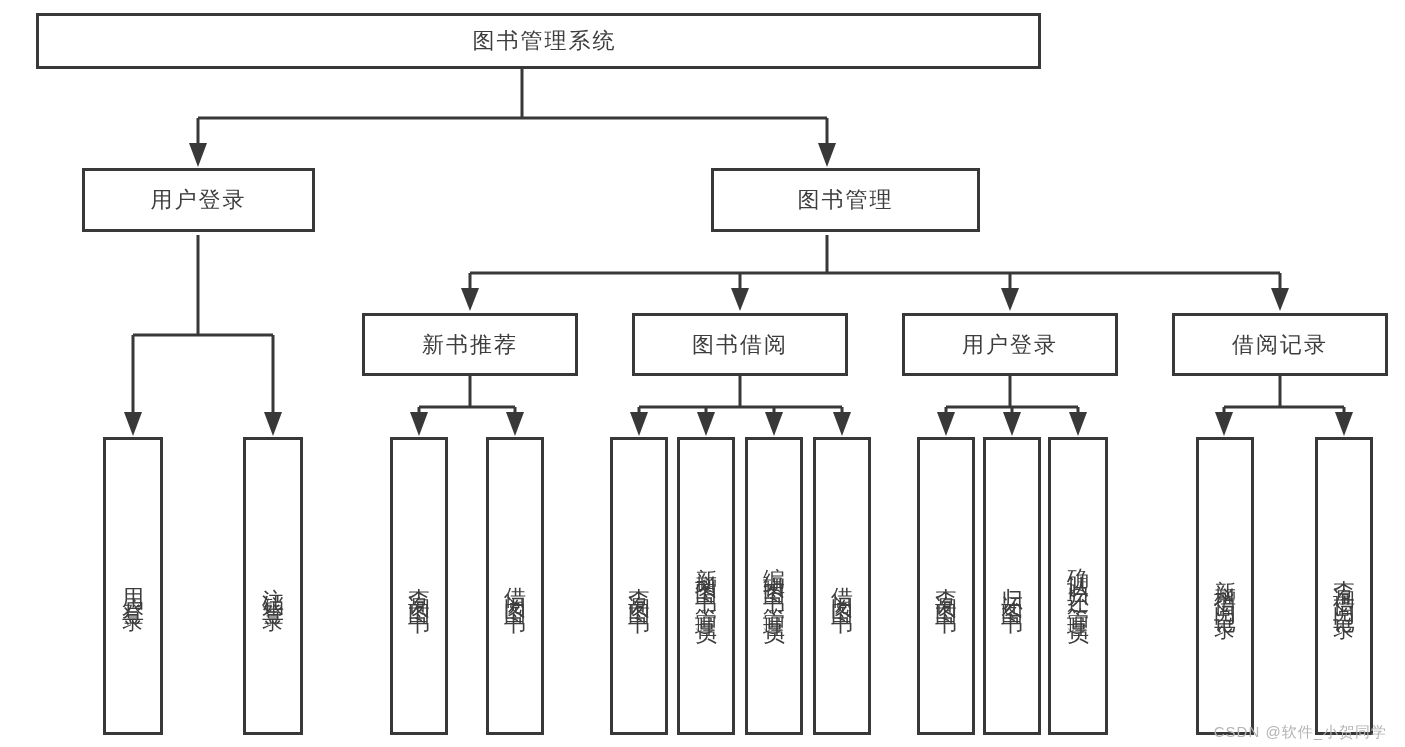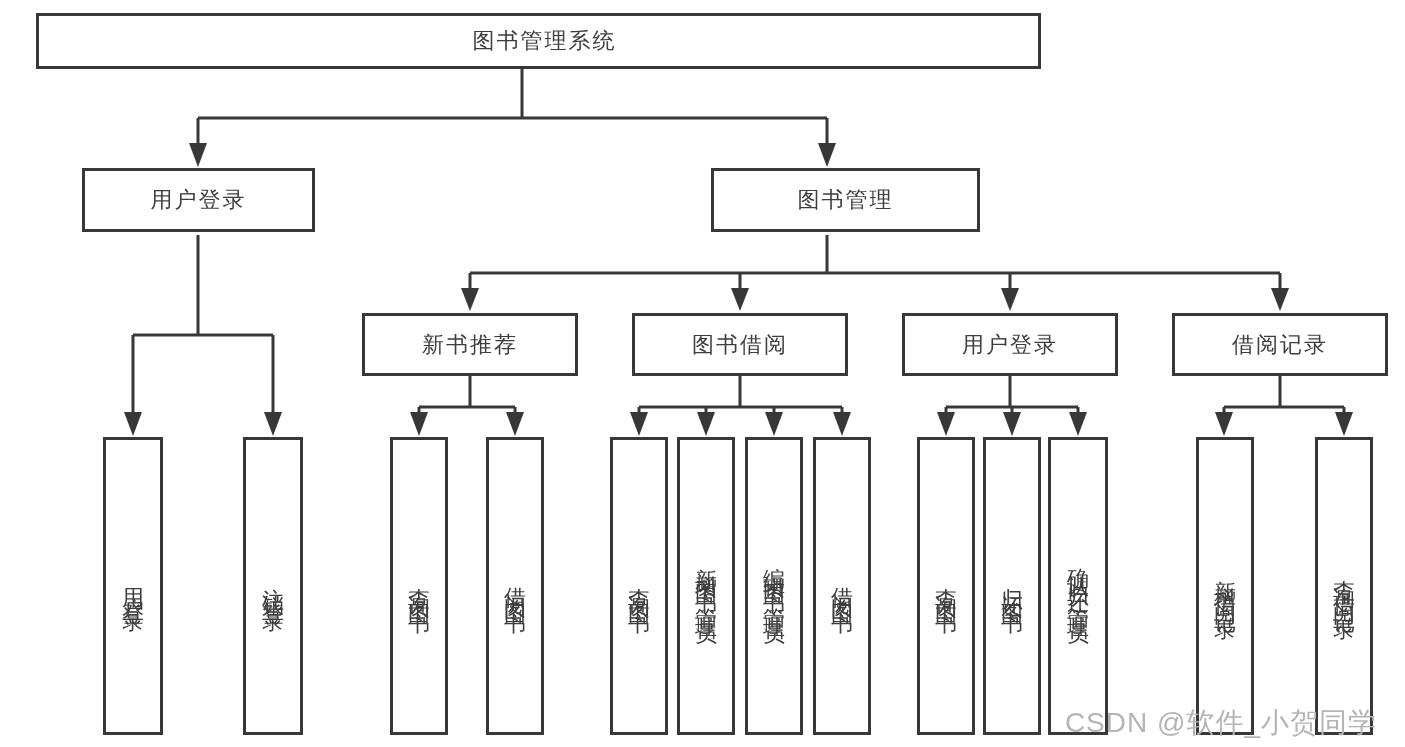--- a/index.html
+++ b/index.html
@@ -60,24 +60,24 @@
     writing-mode: vertical-rl;
     text-orientation: mixed;
     letter-spacing: 8px;
     line-height: 1;
     white-space: nowrap;
   }
 
   .watermark {
     position: absolute;
     z-index: 3;
-    right: 28px;
+    right: 18px;
     bottom: 5px;
     color: var(--watermark);
-    font-size: 28px;
+    font-size: 15px;
     letter-spacing: 1px;
     white-space: nowrap;
   }
 </style>
 </head>
 <body>
 
 <div class="canvas">
 
   <svg class="connectors" viewBox="0 0 1405 747" xmlns="http://www.w3.org/2000/svg" aria-hidden="true">

